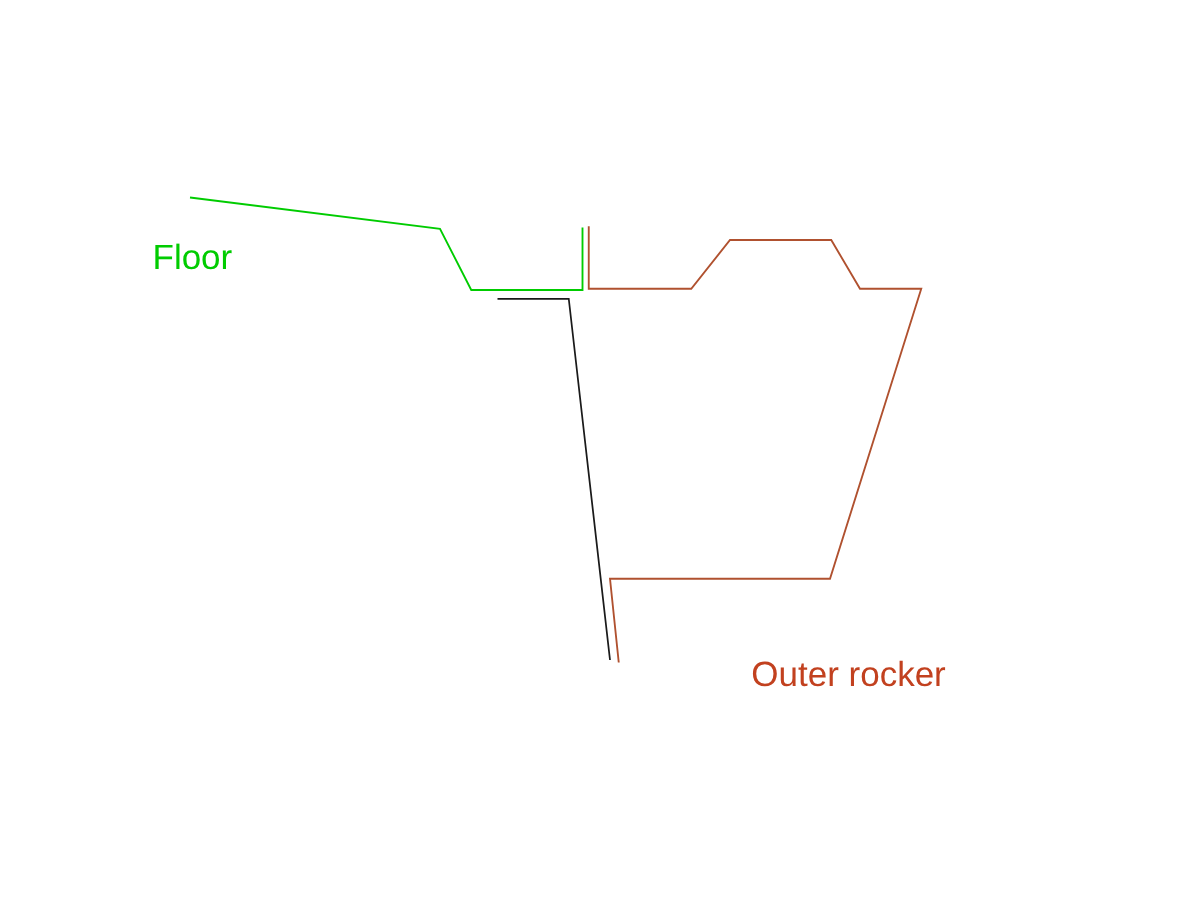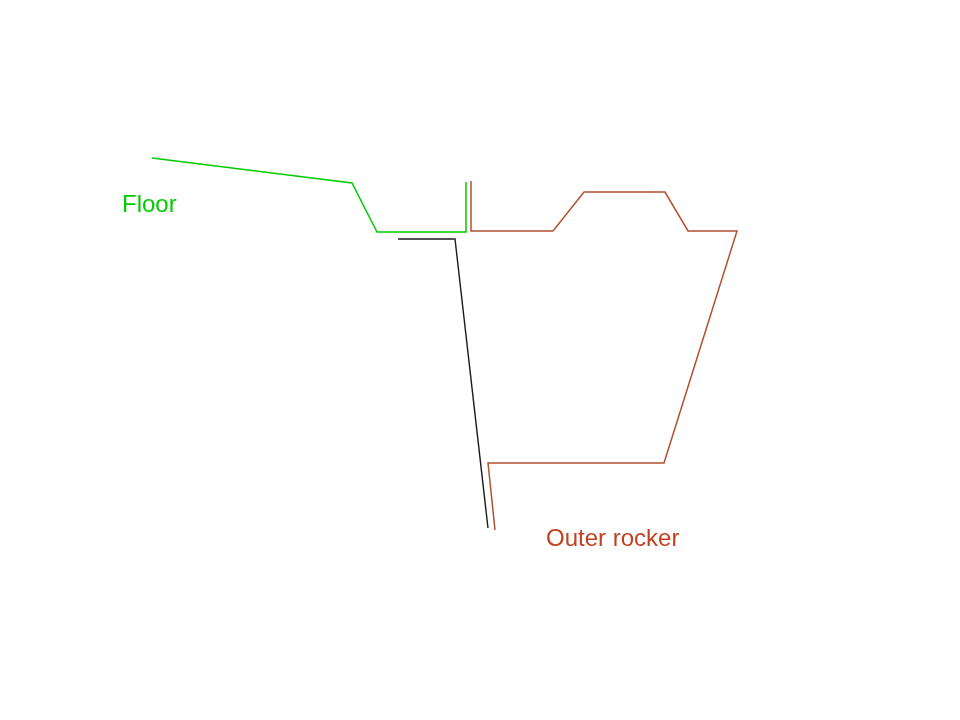--- a/index.html
+++ b/index.html
@@ -32,34 +32,34 @@
     fill:none;
     stroke-width:1.5;
     stroke-linejoin:miter;
     stroke-linecap:butt;
   }
   .floor-line{stroke:var(--floor_line);}
   .inner-line{stroke:var(--inner_rocker_line);stroke-width:1.4;}
   .outer-line{stroke:var(--outer_rocker_line);}
   .label{
     position:absolute;
-    font-size:24px;
+    font-size:28px;
     line-height:normal;
     white-space:nowrap;
   }
   .label-floor{
     left:122px;top:190px;
     color:var(--floor_label);
   }
   .label-inner{
     left:274px;top:365px;
     color:var(--inner_rocker_label);
   }
   .label-outer{
-    left:546px;top:524px;
+    left:601px;top:524px;
     color:var(--outer_rocker_label);
   }
 </style>
 </head>
 <body>
 
 <div class="canvas">
   <svg width="960" height="720" viewBox="0 0 960 720">
     <polyline class="diagram-line floor-line" points="152,158 352,183 377,232 466,232 466,182"></polyline>
     <polyline class="diagram-line inner-line" points="398,239 455,239 488,528"></polyline>

